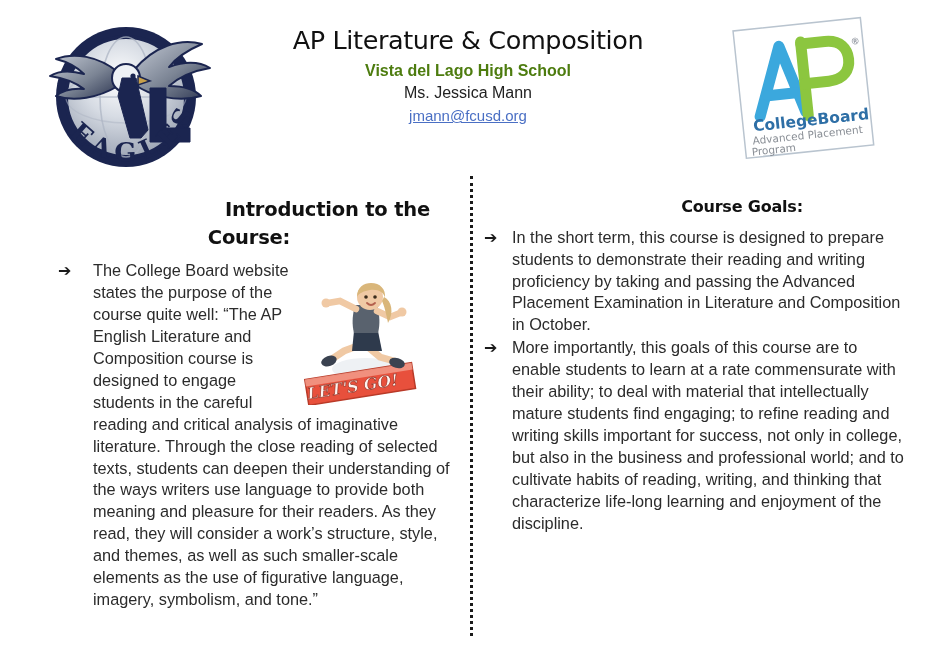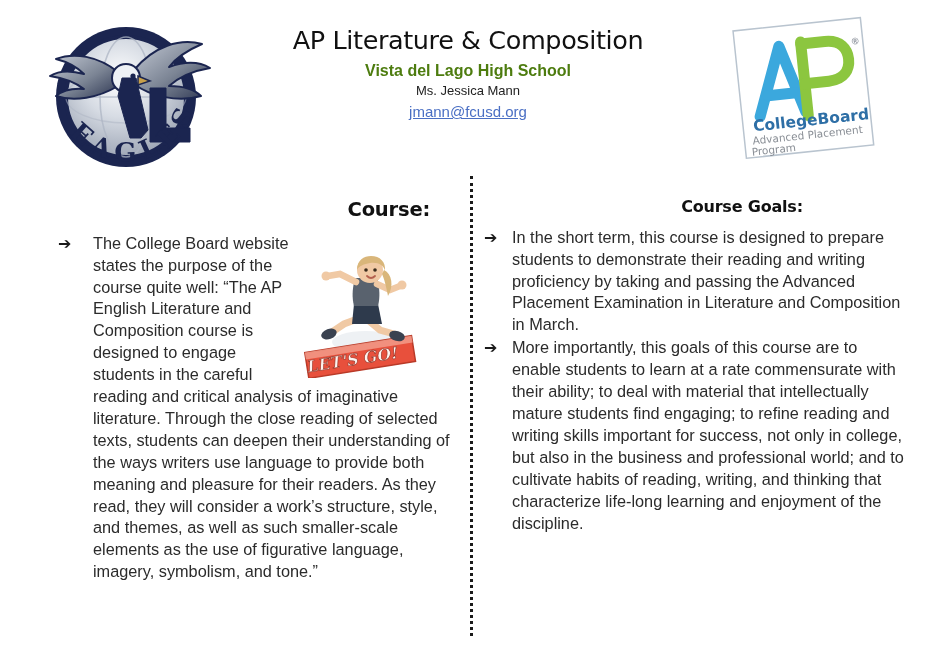--- a/index.html
+++ b/index.html
@@ -34,21 +34,21 @@
     font-family:"Liberation Sans", sans-serif;
     font-weight:700;
     font-size:16px;
     color:#4d7c0f;
     line-height:1.3;
     margin-top:5px;
   }
   .title-name{
     font-family:"Liberation Sans", sans-serif;
     font-weight:400;
-    font-size:13px;
+    font-size:16px;
     color:#222222;
     line-height:1.3;
     margin-top:2px;
   }
   .title-email{
     font-family:"Liberation Sans", sans-serif;
     font-weight:400;
     font-size:15px;
     color:#4a6fc4;
     text-decoration:underline;
@@ -86,21 +86,21 @@
     font-weight:700;
     font-size:19.5px;
     color:#111111;
     letter-spacing:-0.2px;
     line-height:1.42;
     width:390px;
     text-align:right;
     padding-right:18px;
     box-sizing:border-box;
   }
-  .head-left .hl2{display:block;text-align:right;padding-left:10px;}
+  .head-left .hl2{display:block;text-align:center;padding-left:10px;}
 
   .runner-img{
     float:right;
     width:126px;height:122px;
     margin:32px 40px 0 6px;
     shape-outside:margin-box;
   }
   .runner-img svg{display:block;}
 
   .bullet-row{
@@ -224,20 +224,21 @@
           <text x="28" y="142" font-family="DejaVu Sans, sans-serif" font-size="10.5" fill="#8a8f96">Program</text>
         </g>
       </svg>
     </div>
   </div>
 
   <div class="divider"></div>
 
   <div class="col-left">
     <div class="head-left">
+      <span>Introduction to the</span>
       <span class="hl2">Course:</span>
     </div>
 
     <div class="runner-img">
       <svg width="126" height="122" viewBox="0 0 126 122">
 
         <ellipse cx="66" cy="86" rx="34" ry="11" fill="#eef1f4"></ellipse>
 
         <g transform="rotate(-9 60 100)">
           <rect x="6" y="88" width="108" height="26" fill="#e8503c" stroke="#b93a28" stroke-width="1.5"></rect>
@@ -276,21 +277,21 @@
       <span class="arrow">➔</span>
       <span class="btext">The College Board website states the purpose of the course quite well: “The AP English Literature and Composition course is designed to engage students in the careful reading and critical analysis of imaginative literature. Through the close reading of selected texts, students can deepen their understanding of the ways writers use language to provide both meaning and pleasure for their readers. As they read, they will consider a work’s structure, style, and themes, as well as such smaller-scale elements as the use of figurative language, imagery, symbolism, and tone.”</span>
     </div>
   </div>
 
   <div class="col-right">
     <div class="head-right">Course Goals:</div>
 
     <div class="bullet-row">
       <span class="arrow">➔</span>
-      <span class="btext">In the short term, this course is designed to prepare students to demonstrate their reading and writing proficiency by taking and passing the Advanced Placement Examination in Literature and Composition in March.</span>
+      <span class="btext">In the short term, this course is designed to prepare students to demonstrate their reading and writing proficiency by taking and passing the Advanced Placement Examination in Literature and Composition in October.</span>
     </div>
 
     <div class="bullet-row">
       <span class="arrow">➔</span>
       <span class="btext">More importantly, this goals of this course are to enable students to learn at a rate commensurate with their ability; to deal with material that intellectually mature students find engaging; to refine reading and writing skills important for success, not only in college, but also in the business and professional world; and to cultivate habits of reading, writing, and thinking that characterize life-long learning and enjoyment of the discipline.</span>
     </div>
   </div>
 
 </div>
 

